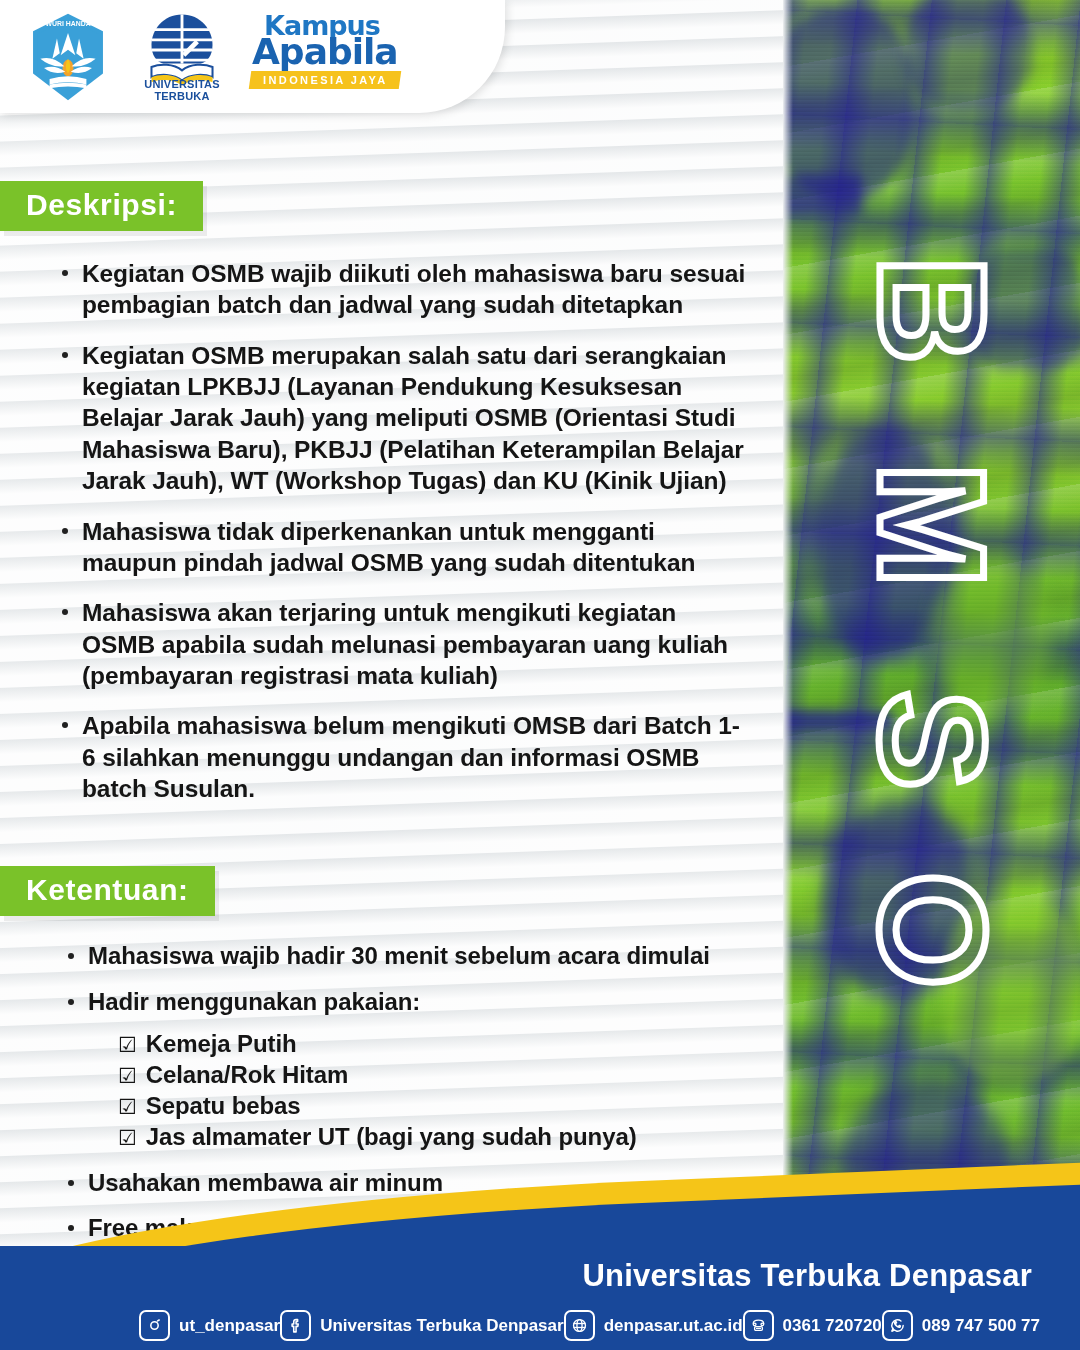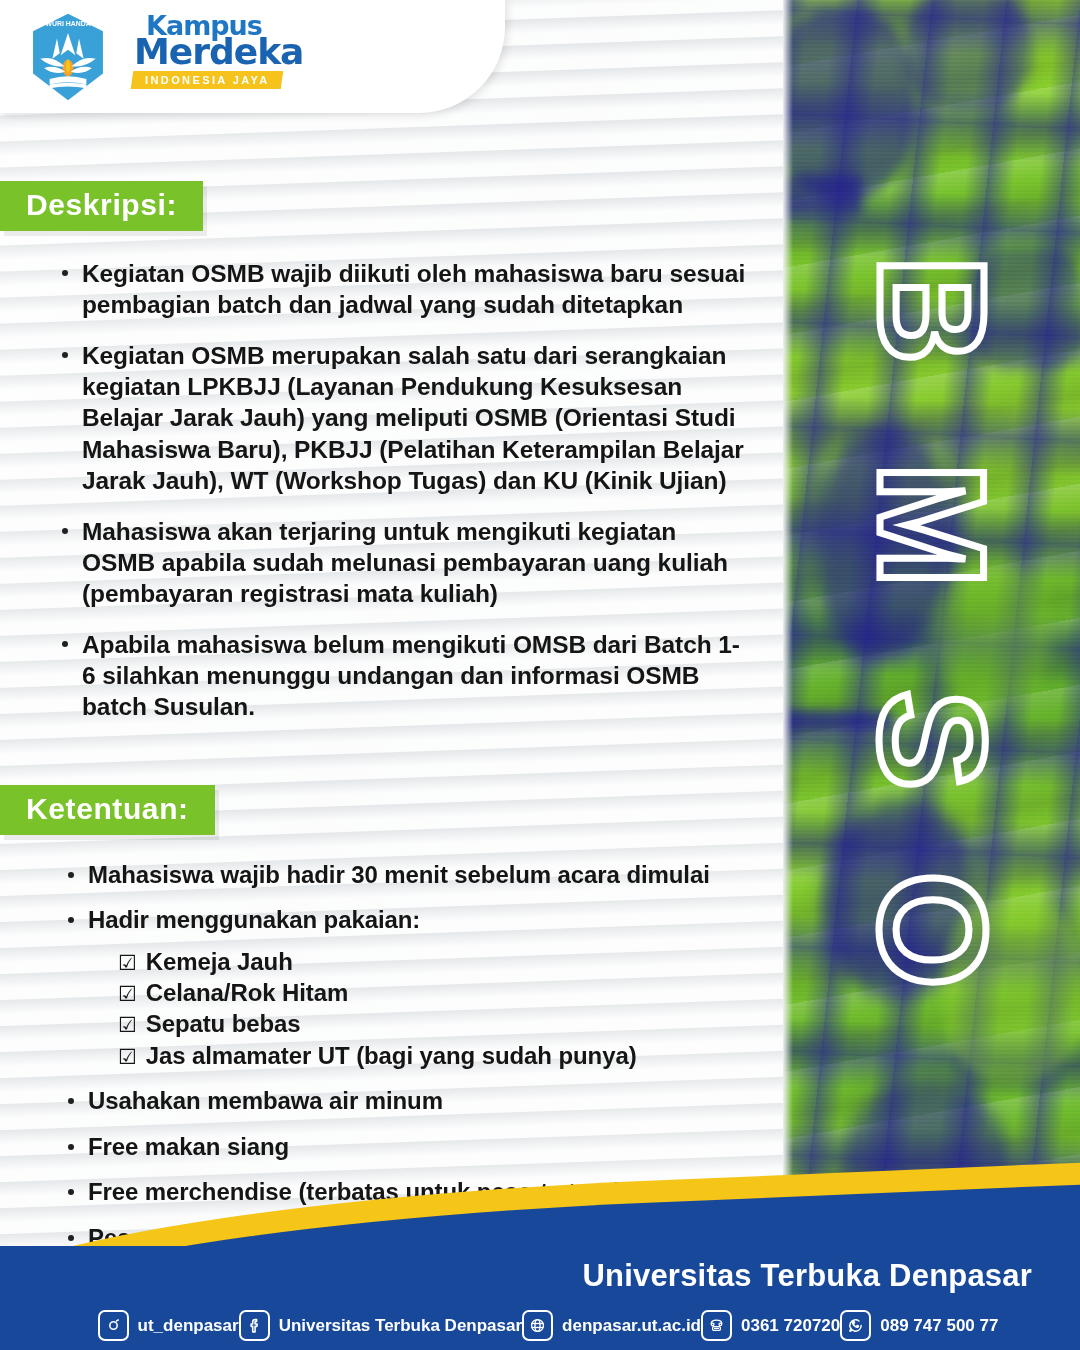--- a/index.html
+++ b/index.html
@@ -164,21 +164,21 @@
     color:#ffffff;
     text-decoration:underline;
   }
   .footer-title{
     position:absolute;right:48px;top:8px;
     font-size:31px;font-weight:bold;letter-spacing:0.2px;
   }
   .footer-contacts{
     position:absolute;left:56px;top:60px;right:40px;
     display:flex;align-items:center;gap:0;
-    justify-content:center;
+    justify-content:flex-end;
   }
   .contact{
     display:flex;align-items:center;gap:9px;
     font-size:17px;font-weight:bold;white-space:nowrap;
   }
   .ic{
     width:27px;height:27px;border:2px solid #ffffff;border-radius:7px;
     display:flex;align-items:center;justify-content:center;flex:0 0 auto;
   }
   .ic svg{display:block;}
@@ -234,57 +234,76 @@
           <path d="M20 52 Q33 48 46 60 Q32 62 20 52Z" fill="#ffffff"></path>
           <path d="M80 52 Q67 48 54 60 Q68 62 80 52Z" fill="#ffffff"></path>
           <path d="M24 62 Q36 58 47 66 Q34 70 24 62Z" fill="#ffffff"></path>
           <path d="M76 62 Q64 58 53 66 Q66 70 76 62Z" fill="#ffffff"></path>
           <path d="M30 74 Q50 68 70 74 L70 80 Q50 75 30 80Z" fill="#ffffff"></path>
           <path d="M30 80 Q50 76 70 80 L70 84 Q50 80 30 84Z" fill="#ffffff"></path>
           <text x="50" y="16" font-size="7.5" font-family="Liberation Sans, sans-serif" font-weight="bold" fill="#ffffff" text-anchor="middle">TUT WURI HANDAYANI</text>
         </svg>
       </div>
 
+      <div class="logo-ut">
+        <svg viewBox="0 0 100 92" width="100" height="78">
+          <g>
+            <path d="M50 4 C72 4 86 22 86 40 C86 52 80 60 72 62 L28 62 C20 60 14 52 14 40 C14 22 28 4 50 4Z" fill="#1b4f9c"></path>
+            <g stroke="#ffffff" stroke-width="3.4">
+              <line x1="16" y1="22" x2="84" y2="22"></line>
+              <line x1="14" y1="34" x2="86" y2="34"></line>
+              <line x1="14" y1="46" x2="86" y2="46"></line>
+              <line x1="18" y1="58" x2="82" y2="58"></line>
+              <line x1="50" y1="4" x2="50" y2="62"></line>
+            </g>
+            <path d="M50 50 L66 34 L70 38 L54 54Z" fill="#ffffff"></path>
+          </g>
+          <path d="M50 70 C40 62 24 62 14 66 L14 78 C24 74 40 74 50 82 C60 74 76 74 86 78 L86 66 C76 62 60 62 50 70Z" fill="#ffffff" stroke="#1b4f9c" stroke-width="2.4"></path>
+          <path d="M14 78 C24 74 40 74 50 82 C60 74 76 74 86 78 L86 84 C76 80 60 80 50 88 C40 80 24 80 14 84Z" fill="#f5c518"></path>
+        </svg>
+        <div class="ut-caption">UNIVERSITAS TERBUKA</div>
+      </div>
 
       <div class="logo-km">
         <div class="km-word1">Kampus</div>
-        <div class="km-word2">Merdeka</div>
+        <div class="km-word2">Apabila</div>
         <div class="km-ribbon">
           <span>INDONESIA JAYA</span>
         </div>
       </div>
 
     </div>
   </div>
 
   <div class="content">
 
     <div class="badge-wrap" id="desc-badge-wrap">
       <span class="badge">Deskripsi:</span>
     </div>
 
     <ul class="bullets" id="desc-list">
       <li><span class="light">Kegiatan OSMB wajib diikuti oleh mahasiswa baru sesuai pembagian batch dan jadwal yang sudah ditetapkan</span></li>
       <li><span class="light">Kegiatan OSMB merupakan salah satu dari serangkaian kegiatan LPKBJJ (Layanan Pendukung Kesuksesan Belajar Jarak Jauh) yang meliputi OSMB (Orientasi Studi Mahasiswa Baru), PKBJJ (Pelatihan Keterampilan Belajar Jarak Jauh), WT (Workshop Tugas) dan KU (Kinik Ujian)</span></li>
+      <li><span class="light">Mahasiswa tidak diperkenankan untuk mengganti maupun pindah jadwal OSMB yang sudah ditentukan</span></li>
       <li><span class="light">Mahasiswa akan terjaring untuk mengikuti kegiatan OSMB apabila </span><span class="strong">sudah melunasi pembayaran uang kuliah (pembayaran registrasi mata kuliah)</span></li>
       <li><span class="light">Apabila mahasiswa belum mengikuti OMSB dari Batch 1-6 </span><span class="strong">silahkan menunggu undangan dan informasi OSMB batch Susulan.</span></li>
     </ul>
 
     <div class="badge-wrap" id="ket-badge-wrap">
       <span class="badge">Ketentuan:</span>
     </div>
 
     <ul class="bullets" id="ket-list">
       <li><span>Mahasiswa wajib hadir 30 menit sebelum acara dimulai</span></li>
       <li>
         <span>Hadir menggunakan pakaian:</span>
         <ul class="dress-list">
           <li>
               <span class="dress-check">☑</span>
-              <span>Kemeja Jauh</span>
+              <span>Kemeja Putih</span>
             </li>
           <li>
               <span class="dress-check">☑</span>
               <span>Celana/Rok Hitam</span>
             </li>
           <li>
               <span class="dress-check">☑</span>
               <span>Sepatu bebas</span>
             </li>
           <li>

